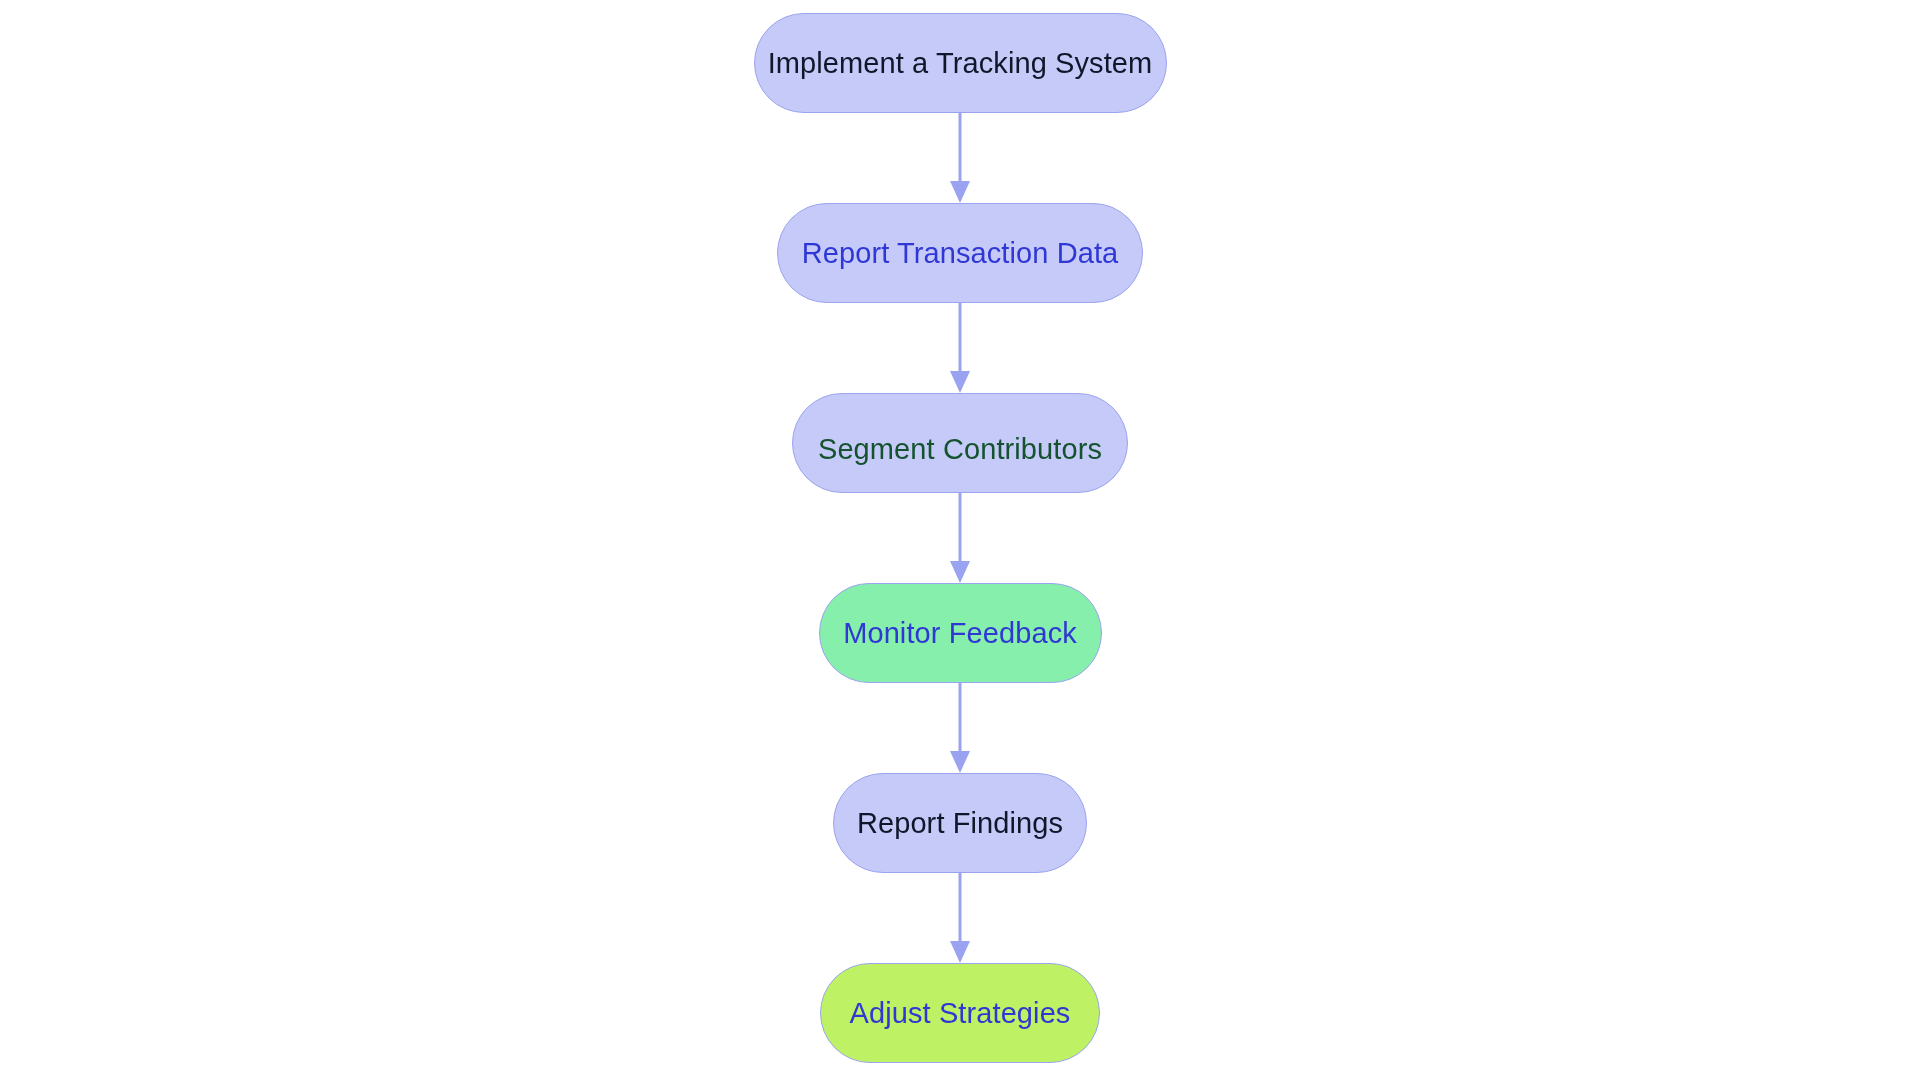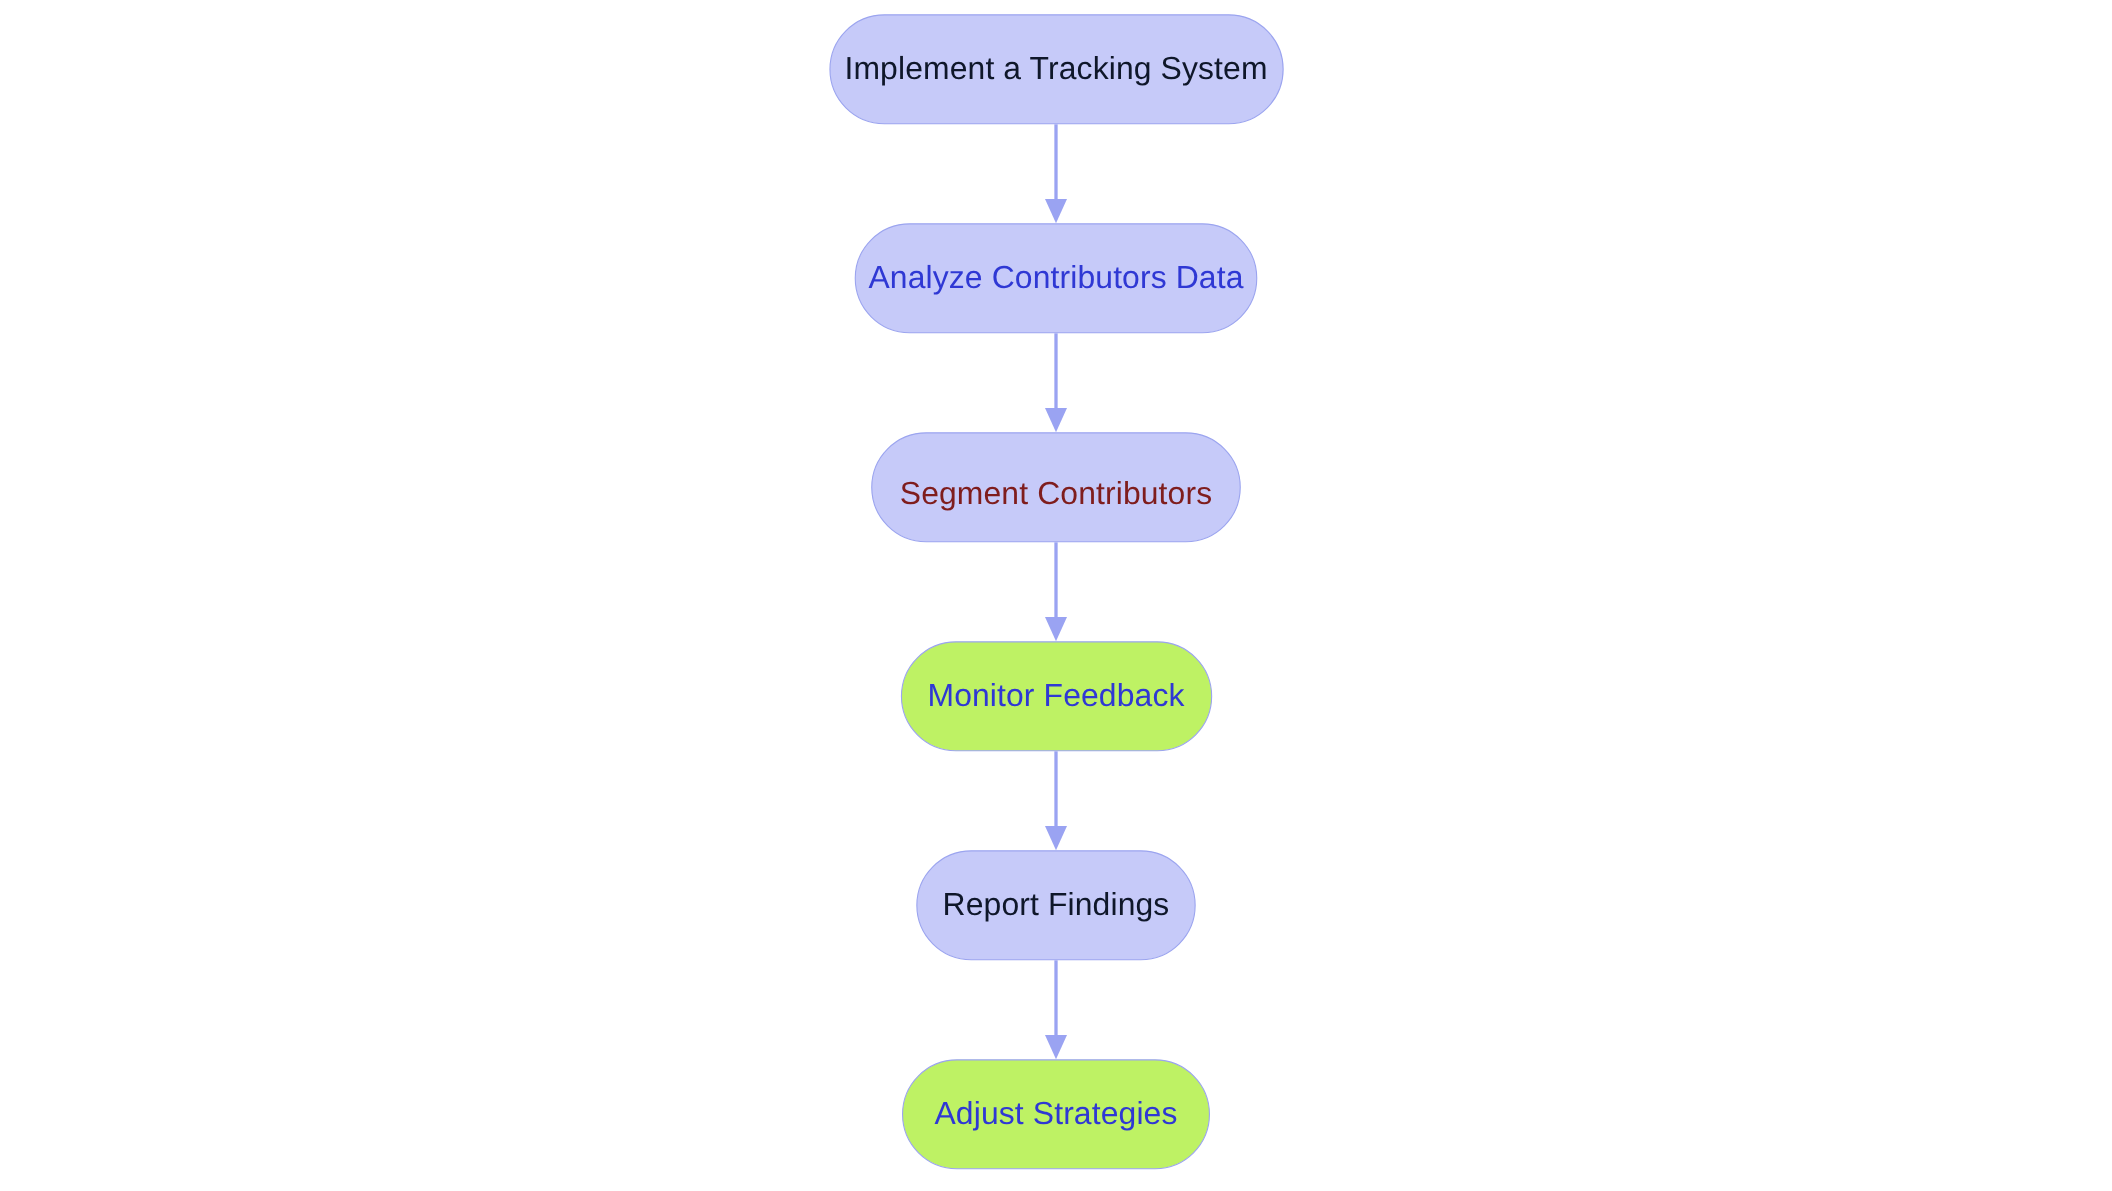--- a/index.html
+++ b/index.html
@@ -84,42 +84,42 @@
     </div>
 
     <div class="flow-connector">
       <svg viewBox="0 0 26 90" xmlns="http://www.w3.org/2000/svg" aria-hidden="true">
         <line x1="13" y1="0" x2="13" y2="72" stroke="#9aa3f2" stroke-width="3"></line>
         <polygon points="13,90 3,68 23,68" fill="#9aa3f2"></polygon>
       </svg>
     </div>
 
     <div class="flow-node" style="width: 366px; background: rgb(198, 202, 249); border-color: rgb(155, 164, 239);">
-      <span class="flow-node-label" style="color: rgb(47, 56, 212);">Analyze Contributors Data</span>
+      <span class="flow-node-label" style="color: rgb(47, 56, 212);">Report Transaction Data</span>
     </div>
 
     <div class="flow-connector">
       <svg viewBox="0 0 26 90" xmlns="http://www.w3.org/2000/svg" aria-hidden="true">
         <line x1="13" y1="0" x2="13" y2="72" stroke="#9aa3f2" stroke-width="3"></line>
         <polygon points="13,90 3,68 23,68" fill="#9aa3f2"></polygon>
       </svg>
     </div>
 
     <div class="flow-node" style="width: 336px; background: rgb(198, 202, 249); border-color: rgb(155, 164, 239);">
-      <span class="flow-node-label" style="color: #7f1d1d; margin-top: 12px;">Segment Contributors</span>
+      <span class="flow-node-label" style="color: #14532d; margin-top: 12px;">Segment Contributors</span>
     </div>
 
     <div class="flow-connector">
       <svg viewBox="0 0 26 90" xmlns="http://www.w3.org/2000/svg" aria-hidden="true">
         <line x1="13" y1="0" x2="13" y2="72" stroke="#9aa3f2" stroke-width="3"></line>
         <polygon points="13,90 3,68 23,68" fill="#9aa3f2"></polygon>
       </svg>
     </div>
 
-    <div class="flow-node" style="width: 283px; background: #bef264; border-color: rgb(155, 164, 239);">
+    <div class="flow-node" style="width: 283px; background: #86efac; border-color: rgb(155, 164, 239);">
       <span class="flow-node-label" style="color: rgb(47, 56, 212);">Monitor Feedback</span>
     </div>
 
     <div class="flow-connector">
       <svg viewBox="0 0 26 90" xmlns="http://www.w3.org/2000/svg" aria-hidden="true">
         <line x1="13" y1="0" x2="13" y2="72" stroke="#9aa3f2" stroke-width="3"></line>
         <polygon points="13,90 3,68 23,68" fill="#9aa3f2"></polygon>
       </svg>
     </div>
 

